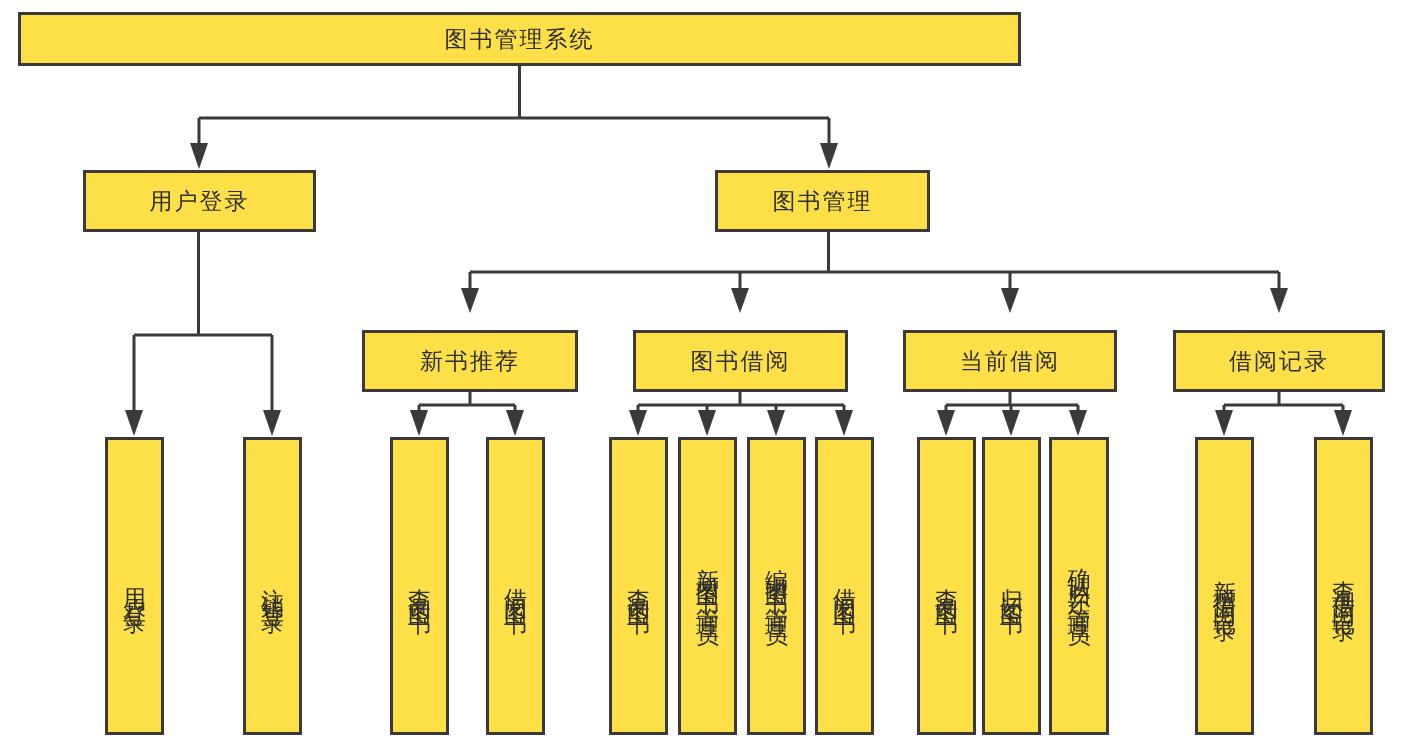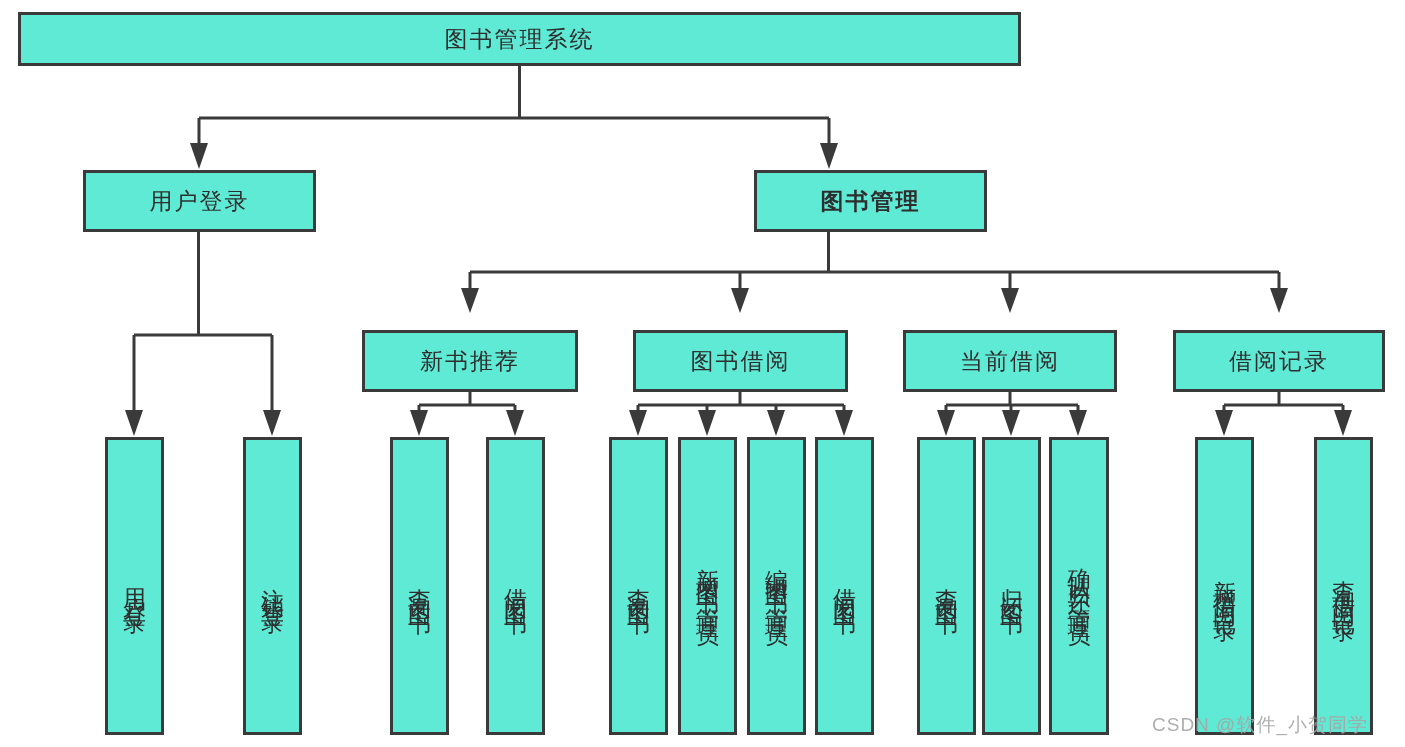--- a/index.html
+++ b/index.html
@@ -31,21 +31,21 @@
     stroke-width:3;
   }
   .edges polygon{
     fill:var(--line);
     stroke:none;
   }
   .node{
     position:absolute;
     box-sizing:border-box;
     border:3px solid var(--line);
-    background:#5eead4;
+    background:#fde047;
     display:flex;
     align-items:center;
     justify-content:center;
     color:var(--text);
     z-index:2;
   }
   .h{
     font-size:23px;
     letter-spacing:2px;
     white-space:nowrap;
@@ -129,21 +129,21 @@
     <g>
       <path d="M1279 376 V405 M1224 405 H1343 M1224 405 V411 M1343 405 V411"></path>
       <polygon points="1215,410 1233,410 1224,436"></polygon>
       <polygon points="1334,410 1352,410 1343,436"></polygon>
     </g>
   </svg>
 
   <div class="node h" style="left:18px;top:12px;width:1003px;height:54px;">图书管理系统</div>
 
   <div class="node h" style="left:83px;top:170px;width:233px;height:62px;">用户登录</div>
-  <div class="node h" style="left:754px;top:170px;width:233px;height:62px;font-weight:bold;">图书管理</div>
+  <div class="node h" style="left:715px;top:170px;width:215px;height:62px;">图书管理</div>
 
   <div class="node h lvl3" style="left:362px;width:216px;">新书推荐</div>
   <div class="node h lvl3" style="left:903px;width:214px;">当前借阅</div>
   <div class="node h lvl3" style="left:633px;width:215px;">图书借阅</div>
   <div class="node h lvl3" style="left:1173px;width:212px;">借阅记录</div>
 
   <div class="node v leaf" style="left:105px;">用户登录</div>
   <div class="node v leaf" style="left:243px;">注销登录</div>
 
   <div class="node v leaf" style="left:390px;">查询图书</div>
@@ -154,15 +154,14 @@
   <div class="node v leaf" style="left:747px;">编辑图书（管理员）</div>
   <div class="node v leaf" style="left:815px;">借阅图书</div>
 
   <div class="node v leaf" style="left:917px;">查询图书</div>
   <div class="node v leaf" style="left:982px;">归还图书</div>
   <div class="node v leaf" style="left:1049px;width:60px;">确认归还（管理员）</div>
 
   <div class="node v leaf" style="left:1195px;">新增借阅记录</div>
   <div class="node v leaf" style="left:1314px;">查询借阅记录</div>
 
-  <div class="watermark">CSDN @软件_小贺同学</div>
 
 </div>
 
 </body></html>

